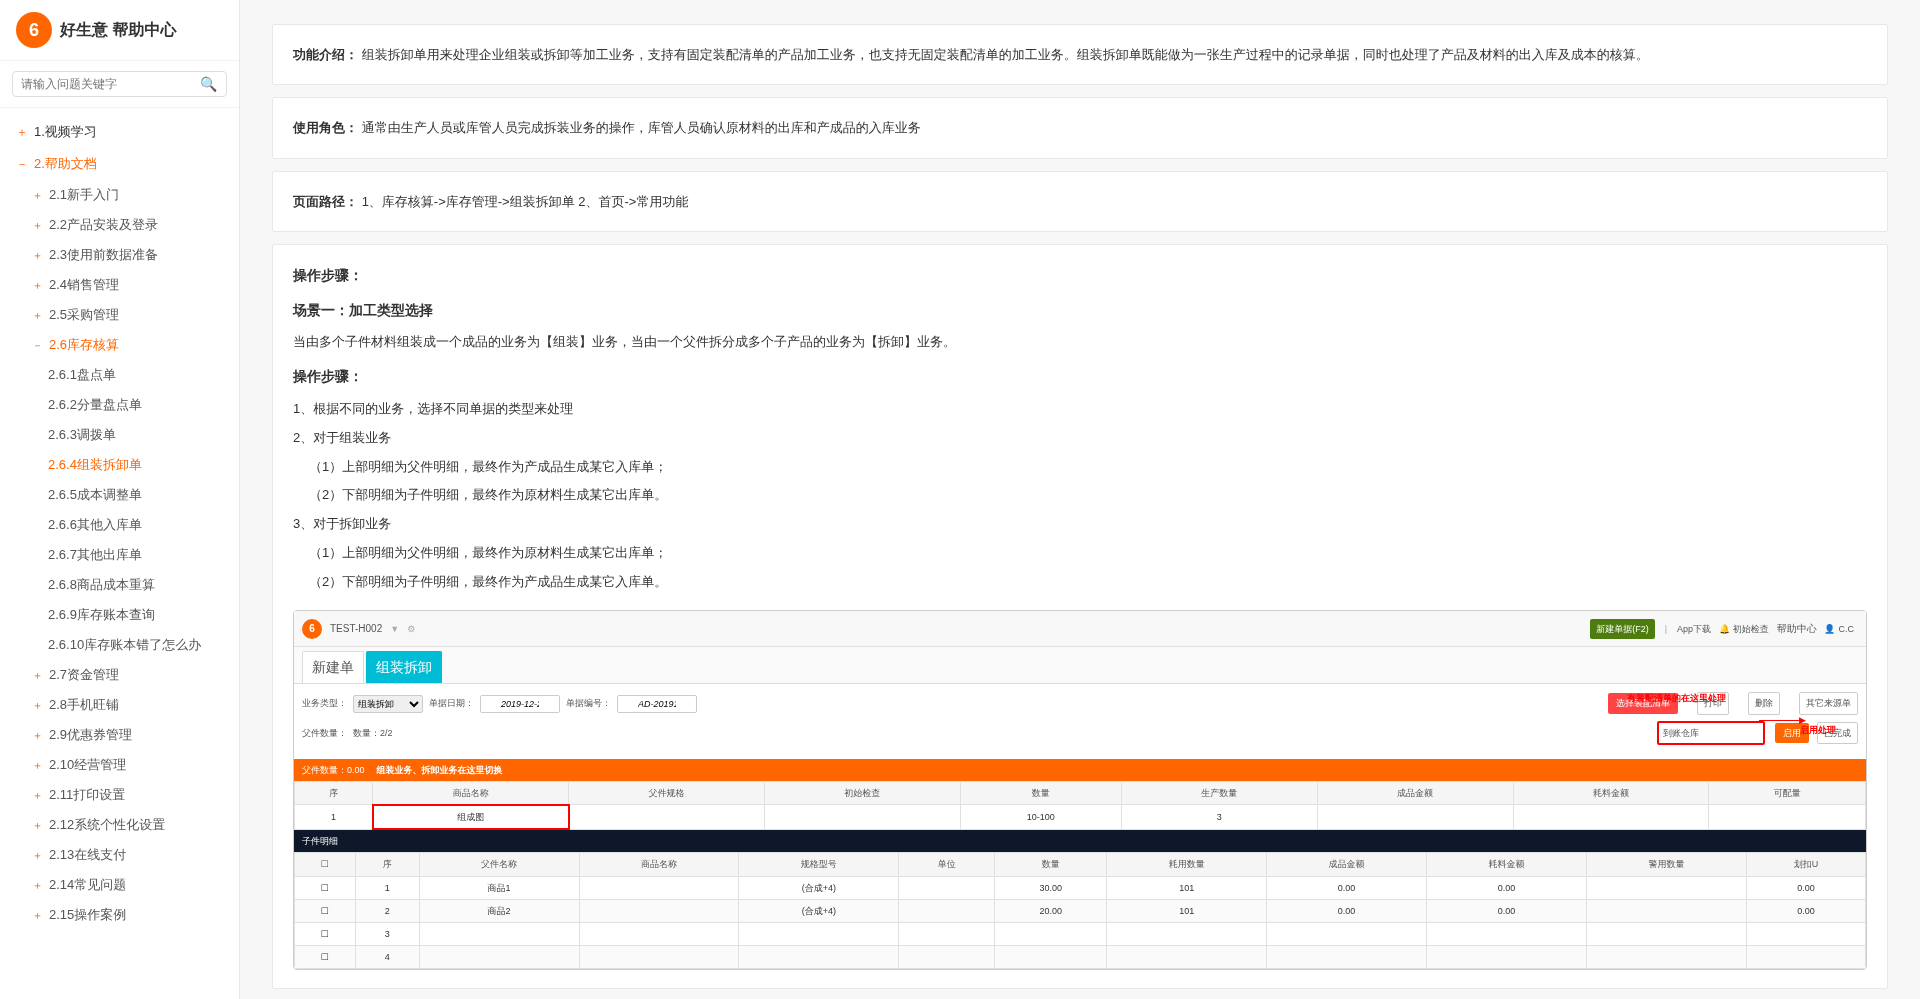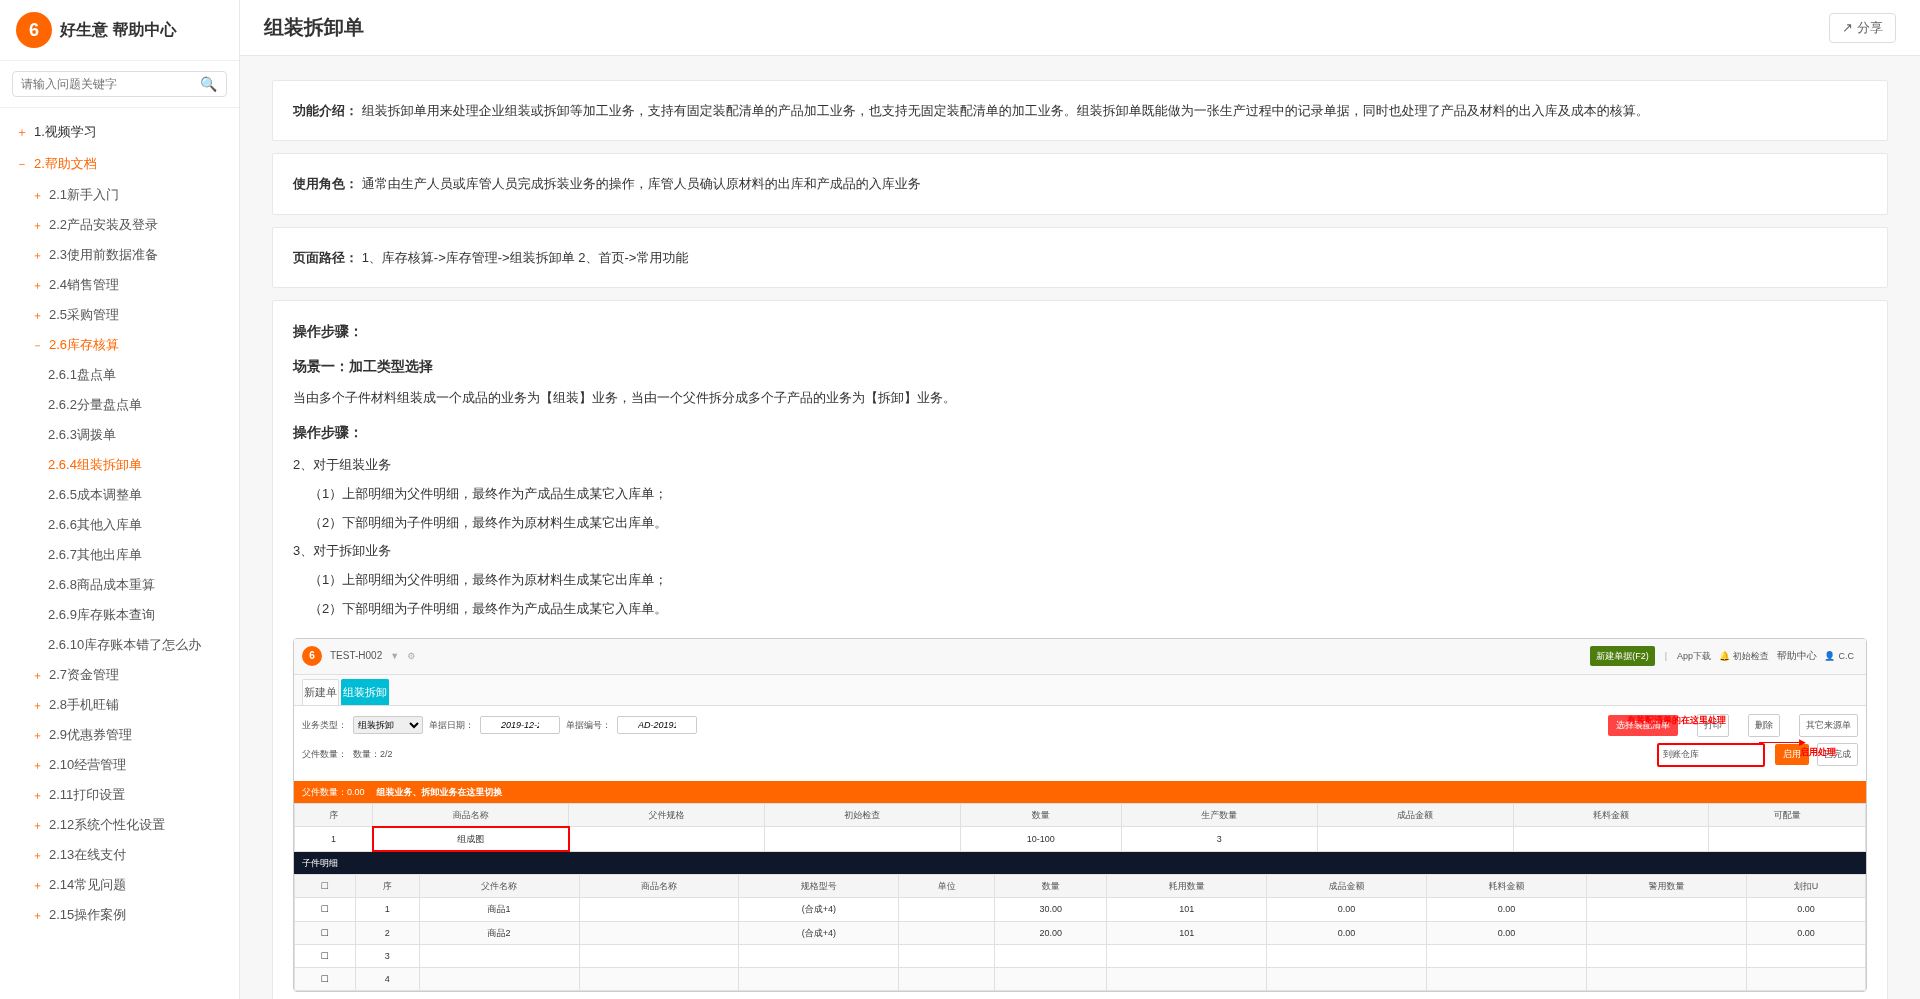--- a/index.html
+++ b/index.html
@@ -55,21 +55,21 @@
     .mock-form-row { display: flex; gap: 6px; align-items: center; margin-bottom: 6px; flex-wrap: wrap; }
     .mock-label { font-size: 9px; color: #555; white-space: nowrap; }
     .mock-input { border: 1px solid #ccc; border-radius: 2px; height: 18px; width: 80px; font-size: 9px; padding: 0 20px; font-style: italic; }
     .mock-select { border: 1px solid #ccc; border-radius: 2px; height: 18px; width: 70px; font-size: 9px; }
     .mock-table { width: 100%; border-collapse: collapse; font-size: 9px; }
     .mock-table th { background: #f5f5f5; border: 1px solid #e0e0e0; padding: 3px 4px; text-align: center; font-weight: normal; color: #555; }
     .mock-table td { border: 1px solid #e0e0e0; padding: 3px 4px; text-align: center; color: #333; }
     .mock-table tr:nth-child(even) { background: #fafafa; }
 
     .mock-tab-bar { display: flex; gap: 2px; padding: 4px 8px 0; background: #fafafa; border-bottom: 1px solid #ddd; }
-    .mock-tab { padding: 3px 1px; font-size: 11px; cursor: pointer; border: 1px solid #ddd; border-bottom: none; border-radius: 2px 2px 0 0; background: #fff; color: #555; text-align: center; }
+    .mock-tab { padding: 3px 9px; font-size: 14px; cursor: pointer; border: 1px solid #ddd; border-bottom: none; border-radius: 2px 2px 0 0; background: #fff; color: #555; text-align: center; }
     .mock-tab.active { background: #00bcd4; color: #fff; border-color: #00bcd4; }
 
     .mock-section-header { background: #f60; color: #fff; padding: 3px 8px; font-size: 9px; display: flex; align-items: center; gap: 4px; }
     .mock-section-header2 { background: #0f172a; color: #fff; padding: 3px 8px; font-size: 9px; display: flex; align-items: center; gap: 4px; }
     .relative { position: relative; }
   </style>
 </head>
 <body>
 
 <div class="sidebar">
@@ -170,27 +170,20 @@
       </div>
       <div class="nav-sub-item">
         <span class="sub-plus">＋</span>
         <span>2.15操作案例</span>
       </div>
     </div>
   </div>
 </div>
 
 <div class="main-area">
-  <div class="top-bar">
-    <h1 class="page-title">组装拆卸单</h1>
-    <button class="share-btn">
-      <span>↗</span>
-      <span>分享</span>
-    </button>
-  </div>
 
   <div class="content-area">
 
     <div class="content-card">
       <span class="bold">功能介绍：</span>
       <span>组装拆卸单用来处理企业组装或拆卸等加工业务，支持有固定装配清单的产品加工业务，也支持无固定装配清单的加工业务。组装拆卸单既能做为一张生产过程中的记录单据，同时也处理了产品及材料的出入库及成本的核算。</span>
     </div>
 
     <div class="content-card">
       <span class="bold">使用角色：</span>
@@ -208,20 +201,21 @@
       <div class="scenario-title">
         <span>场景一：加工类型选择</span>
       </div>
 
       <div class="content-text">
         <span>当由多个子件材料组装成一个成品的业务为【组装】业务，当由一个父件拆分成多个子产品的业务为【拆卸】业务。</span>
       </div>
 
       <div style="margin-top:10px;" class="op-steps-title">操作步骤：</div>
 
+      <div class="step-item content-text">1、根据不同的业务，选择不同单据的类型来处理</div>
       <div class="step-item content-text">2、对于组装业务</div>
       <div class="indent-1 step-item content-text">（1）上部明细为父件明细，最终作为产成品生成某它入库单；</div>
       <div class="indent-1 step-item content-text">（2）下部明细为子件明细，最终作为原材料生成某它出库单。</div>
       <div class="step-item content-text">3、对于拆卸业务</div>
       <div class="indent-1 step-item content-text">（1）上部明细为父件明细，最终作为原材料生成某它出库单；</div>
       <div class="indent-1 step-item content-text">（2）下部明细为子件明细，最终作为产成品生成某它入库单。</div>
 
       <div class="screenshot-container">
         <div class="mock-browser">
 

